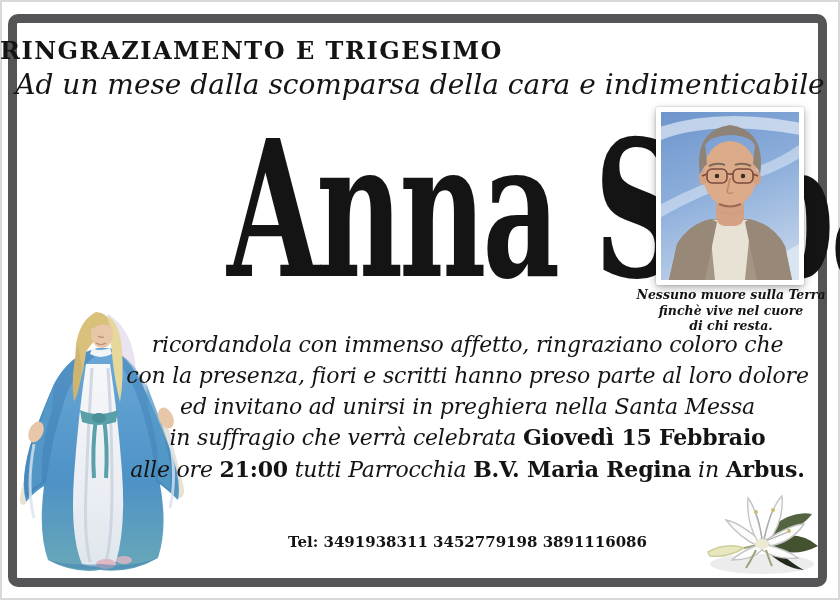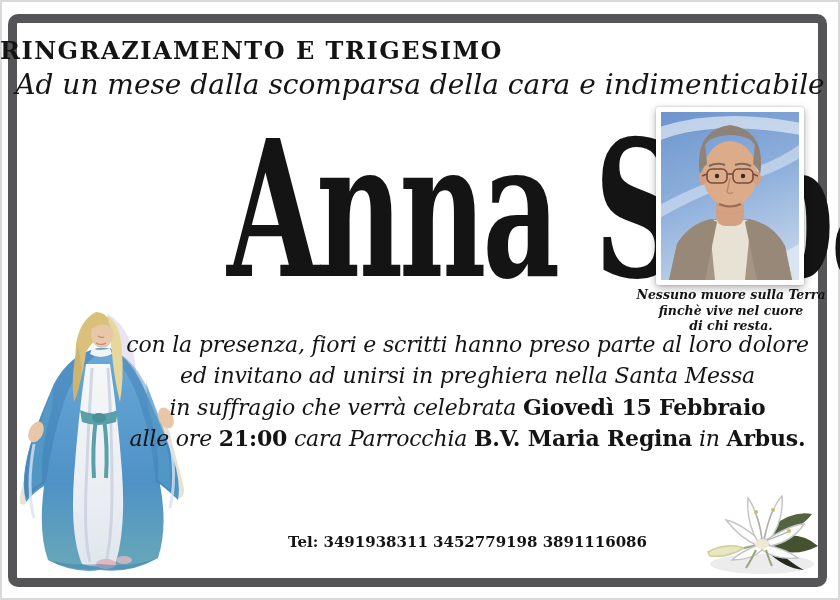--- a/index.html
+++ b/index.html
@@ -144,24 +144,25 @@
     <path d="M 86,38 Q 89,40 92,39" stroke="#b58a68" stroke-width="1.2" fill="none"></path>
     <path d="M 84,45 Q 89,48 94,45" stroke="#c08a7a" stroke-width="1.2" fill="none"></path>
     <path d="M 78,56 Q 88,62 100,56 L 98,50 Q 88,54 80,50 Z" fill="#f2f4f6"></path>
     <ellipse cx="94" cy="266" rx="10" ry="5" fill="#dfb8c4"></ellipse>
     <ellipse cx="112" cy="262" rx="8" ry="4" fill="#dfb8c4" opacity="0.8"></ellipse>
     <path d="M 36,262 Q 60,274 88,271 Q 118,275 146,260 Q 120,270 88,266 Q 58,268 36,262 Z" fill="#3f7fb4" opacity="0.5"></path>
   </svg>
 </div>
 
 <div class="body-text">
+  <div>ricordandola con immenso affetto, ringraziano coloro che</div>
   <div>con la presenza, fiori e scritti hanno preso parte al loro dolore</div>
   <div>ed invitano ad unirsi in preghiera nella Santa Messa</div>
   <div><span>in suffragio che verrà celebrata </span><span class="b">Giovedì 15 Febbraio</span></div>
-  <div><span>alle ore </span><span class="b">21:00</span><span> cara Parrocchia </span><span class="b">B.V. Maria Regina</span><span> in </span><span class="b">Arbus.</span></div>
+  <div><span>alle ore </span><span class="b">21:00</span><span> tutti Parrocchia </span><span class="b">B.V. Maria Regina</span><span> in </span><span class="b">Arbus.</span></div>
 </div>
 
 <div class="footer">
   <div class="footer-phones">Tel: 3491938311 3452779198 3891116086</div>
 </div>
 
 <div class="flower">
   <svg viewBox="0 0 128 92">
     <ellipse cx="62" cy="76" rx="52" ry="10" fill="#e4e4e4" opacity="0.7"></ellipse>
     <path d="M 66,52 Q 98,40 118,58 Q 96,70 68,60 Z" fill="#45522f"></path>

